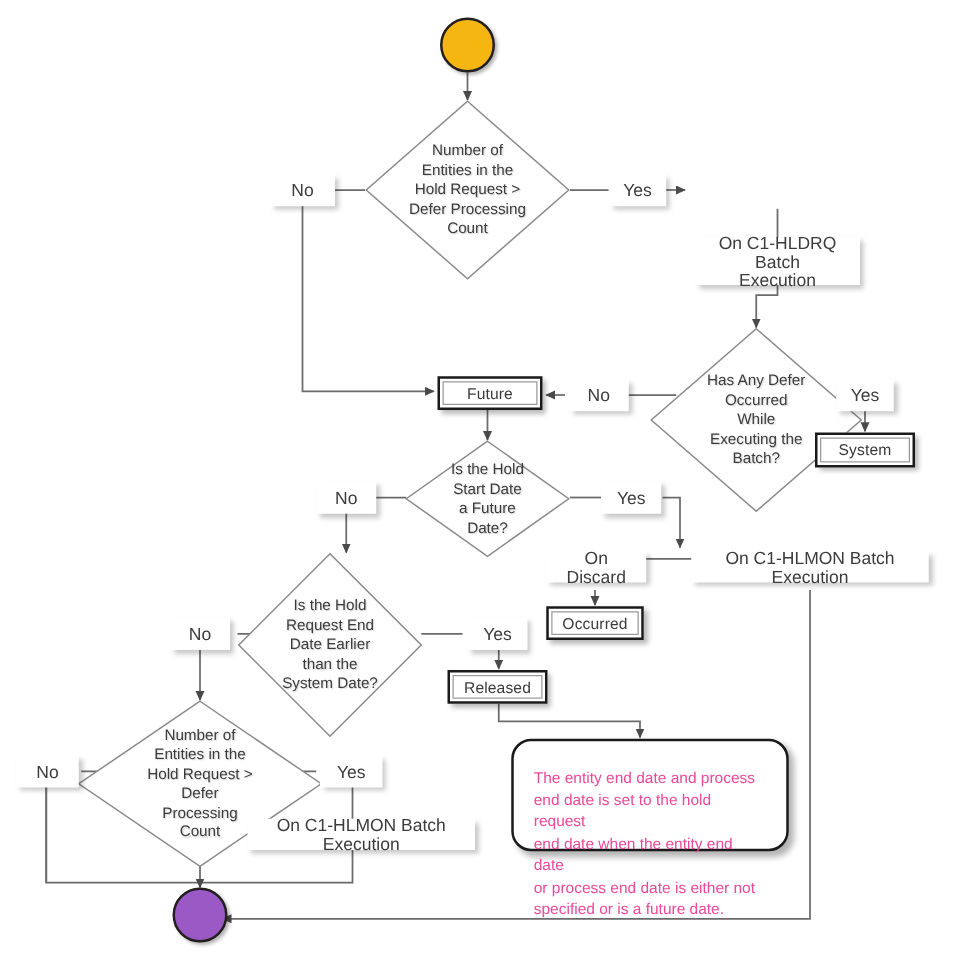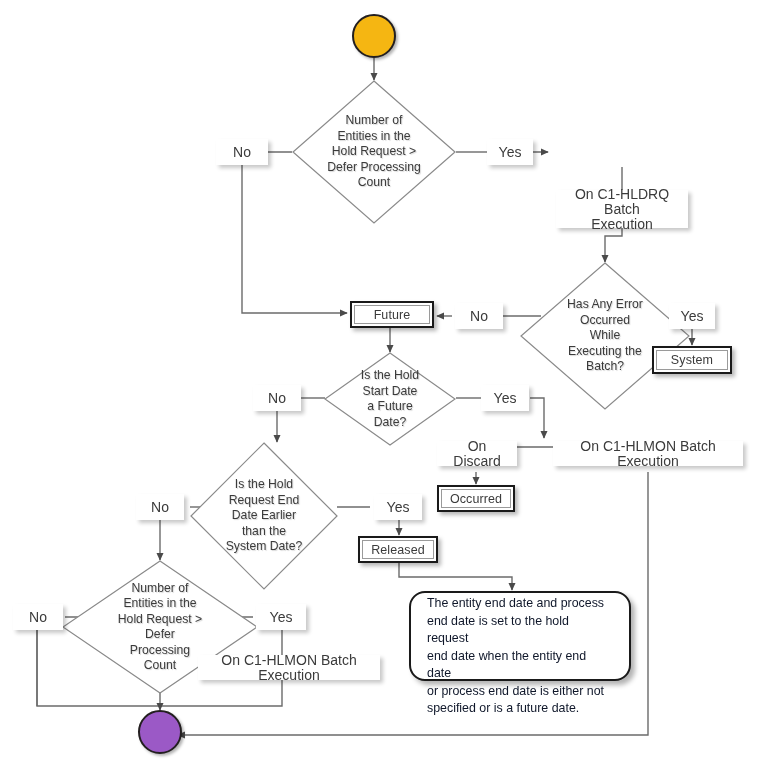--- a/index.html
+++ b/index.html
@@ -104,22 +104,22 @@
   
   .node-note {
     position: absolute;
     background: #ffffff;
     border: 2px solid #1a1a1a;
     border-radius: 16px;
     box-sizing: border-box;
     box-shadow: 4px 4px 5px rgba(0,0,0,0.30);
     font-size: 12.4px;
     line-height: 17.5px;
-    color: #0f172a;
-    padding: 2px 16px;
+    color: #ec4899;
+    padding: 21px 16px;
     white-space: pre-line;
   }
 </style>
 </head>
 <body>
 
 <div id="canvas">
 
   <svg class="edges" viewBox="0 0 776 778">
     <defs>
@@ -203,21 +203,21 @@
   <div class="edge-label" style="left:487px; top:139px; width:46px; height:26px;">Yes</div>
 
 
   <div class="edge-label" style="left:556px; top:190px; width:132px; height:38px;">On C1-HLDRQ Batch
 Execution</div>
 
   <div class="node-diamond" style="left:520px; top:262px; width:170px; height:148px;">
     <svg class="dshape" viewBox="0 0 170 148">
       <polygon points="85,1 169,74 85,147 1,74" fill="#ffffff" stroke="#8a8a8a" stroke-width="1.2"></polygon>
     </svg>
-    <div class="dlabel">Has Any Error
+    <div class="dlabel">Has Any Defer
 Occurred
 While
 Executing the
 Batch?</div>
   </div>
 
   <div class="edge-label" style="left:455px; top:303px; width:48px; height:26px;">No</div>
 
   <div class="edge-label" style="left:669px; top:303px; width:46px; height:26px;">Yes</div>
 

